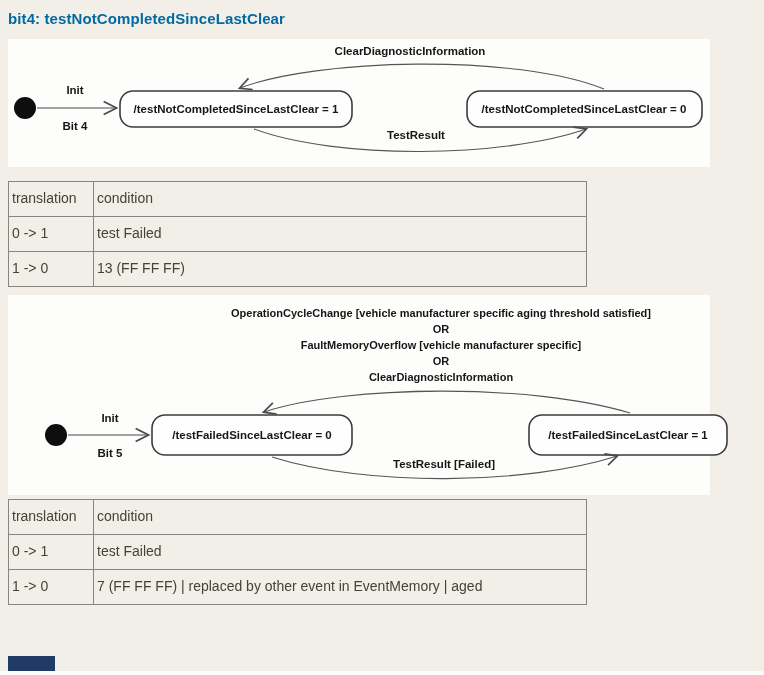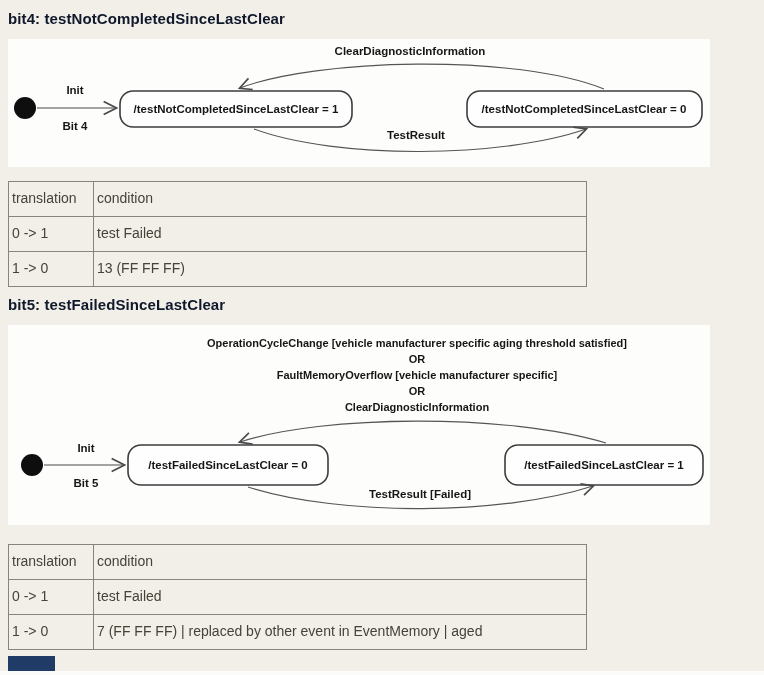--- a/index.html
+++ b/index.html
@@ -6,31 +6,31 @@
   html, body { width: 764px; height: 675px; overflow: hidden; }
   body {
     background: #f2efe9;
     font-family: "Liberation Sans", sans-serif;
     position: relative;
   }
   .page { padding: 10px 0 0 8px; }
   .section-heading {
     font-size: 15px;
     font-weight: 700;
-    color: #0f172a;
+    color: #0369a1;
     margin-bottom: 12px;
     letter-spacing: 0.1px;
   }
   .diagram-panel {
     background: #fdfdfc;
     width: 702px;
     position: relative;
   }
   .panel-1 { height: 128px; margin-bottom: 14px; }
-  .panel-2 { height: 200px; margin-bottom: 19px; }
+  .panel-2 { height: 200px; margin-bottom: 4px; padding-left: 24px; }
   .heading-2 { margin-top: 9px; }
   svg text {
     font-family: "Liberation Sans", sans-serif;
     font-weight: 700;
     fill: #161616;
   }
   svg .lbl { font-size: 11.5px; }
   svg .lbl-sm { font-size: 11px; }
   svg .state-lbl { font-size: 11.5px; }
   table.translation-table {
@@ -112,21 +112,20 @@
         <td class="col-translation">0 -&gt; 1</td>
         <td>test Failed</td>
       </tr>
       <tr>
         <td class="col-translation">1 -&gt; 0</td>
         <td>13 (FF FF FF)</td>
       </tr>
     </tbody>
   </table>
 
-  <div class="section-heading heading-2">bit5: testFailedSinceLastClear</div>
 
   <div class="diagram-panel panel-2">
     <svg width="702" height="200" viewBox="0 0 702 200">
       <defs>
         <marker id="arrowOpen2" viewBox="0 0 12 12" refX="10.5" refY="6" markerWidth="13" markerHeight="13" orient="auto">
           <path d="M1,1 L11,6 L1,11" fill="none" stroke="#4a4a4a" stroke-width="1.4"></path>
         </marker>
       </defs>
 
       <text x="409" y="22" text-anchor="middle" class="lbl-sm">OperationCycleChange [vehicle manufacturer specific aging threshold satisfied]</text>

